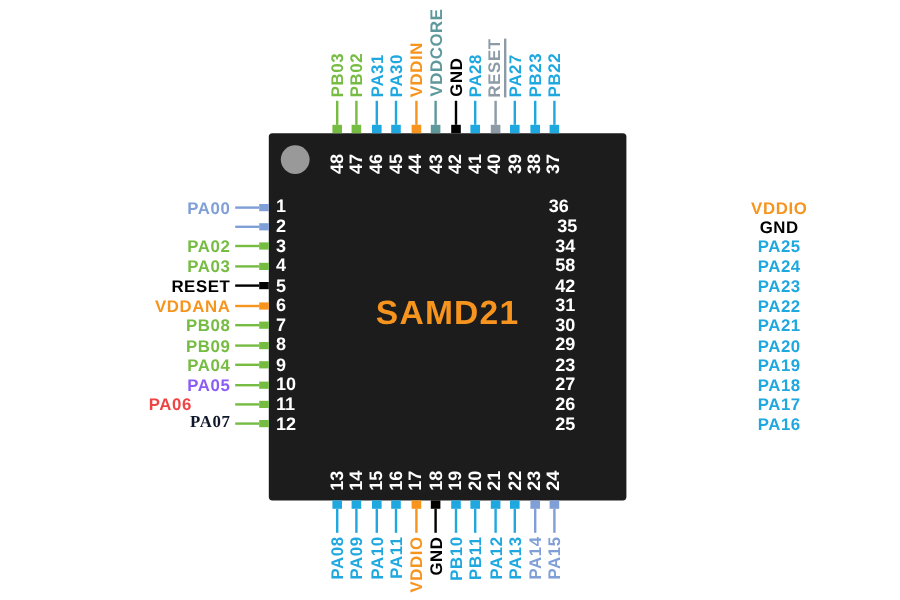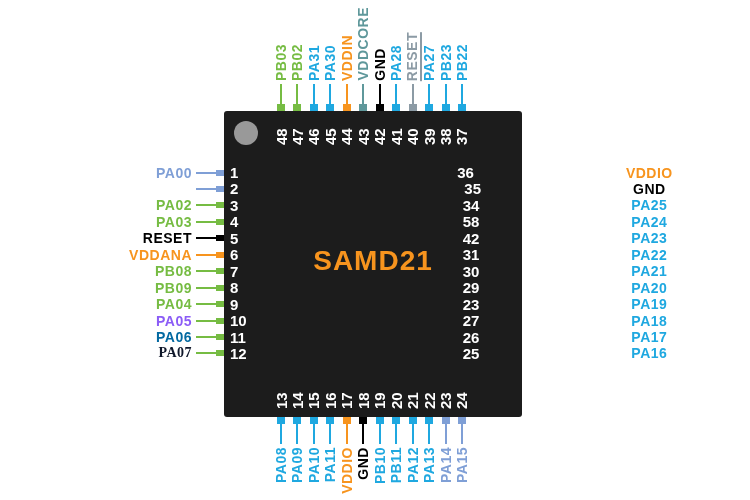--- a/index.html
+++ b/index.html
@@ -118,21 +118,21 @@
         <span class="pad-h" style="background: rgb(118, 188, 67);"></span>
         <span class="pnum">9</span>
       </div>
       <div class="prow">
         <span class="plabel" style="color: #8b5cf6;">PA05</span>
         <span class="wire-h" style="background: rgb(118, 188, 67);"></span>
         <span class="pad-h" style="background: rgb(118, 188, 67);"></span>
         <span class="pnum">10</span>
       </div>
       <div class="prow">
-        <span class="plabel" style="color: #0369a1;">PA06</span>
+        <span class="plabel" style="color: #ef4444; text-align: center;">PA06</span>
         <span class="wire-h" style="background: rgb(118, 188, 67);"></span>
         <span class="pad-h" style="background: rgb(118, 188, 67);"></span>
         <span class="pnum">11</span>
       </div>
       <div class="prow">
         <span class="plabel" style="color: #0f172a; font-family: Liberation Serif, serif;">PA07</span>
         <span class="wire-h" style="background: rgb(118, 188, 67);"></span>
         <span class="pad-h" style="background: rgb(118, 188, 67);"></span>
         <span class="pnum">12</span>
       </div>

